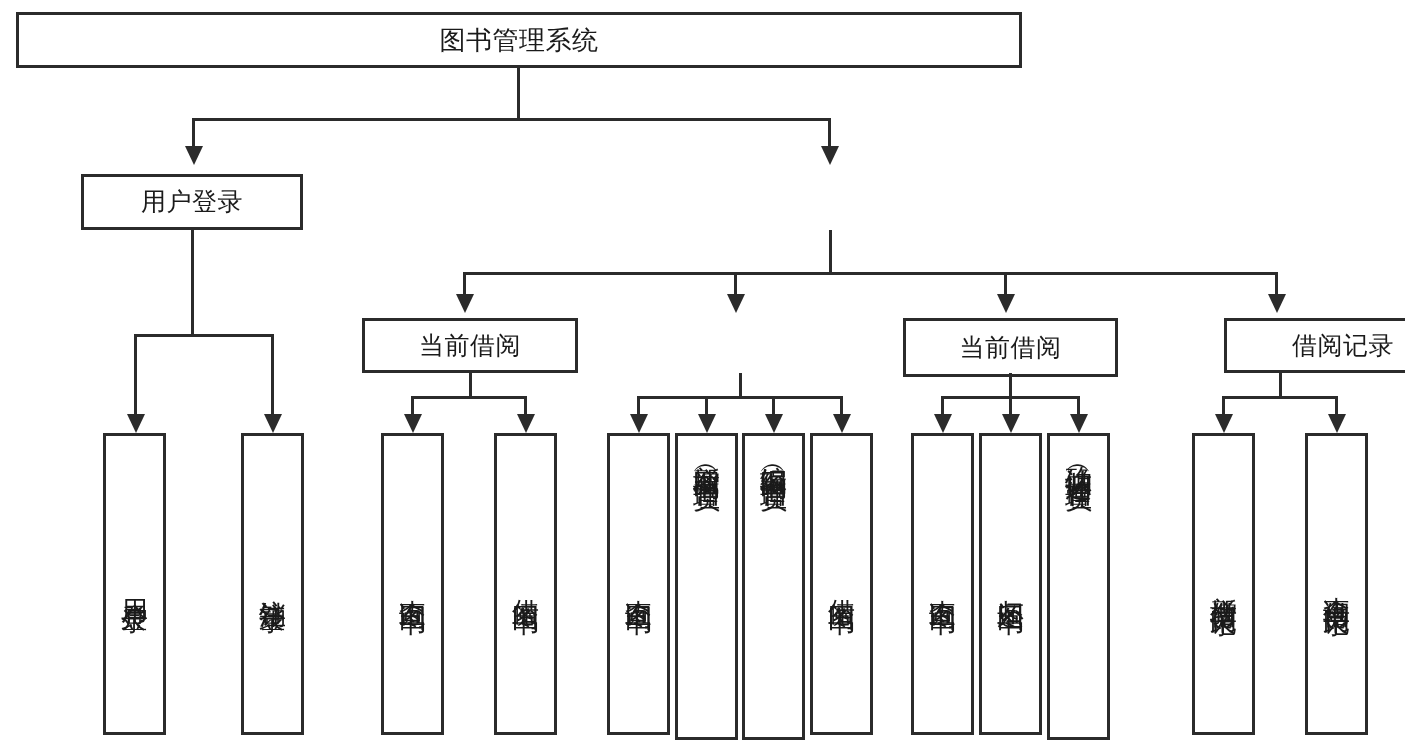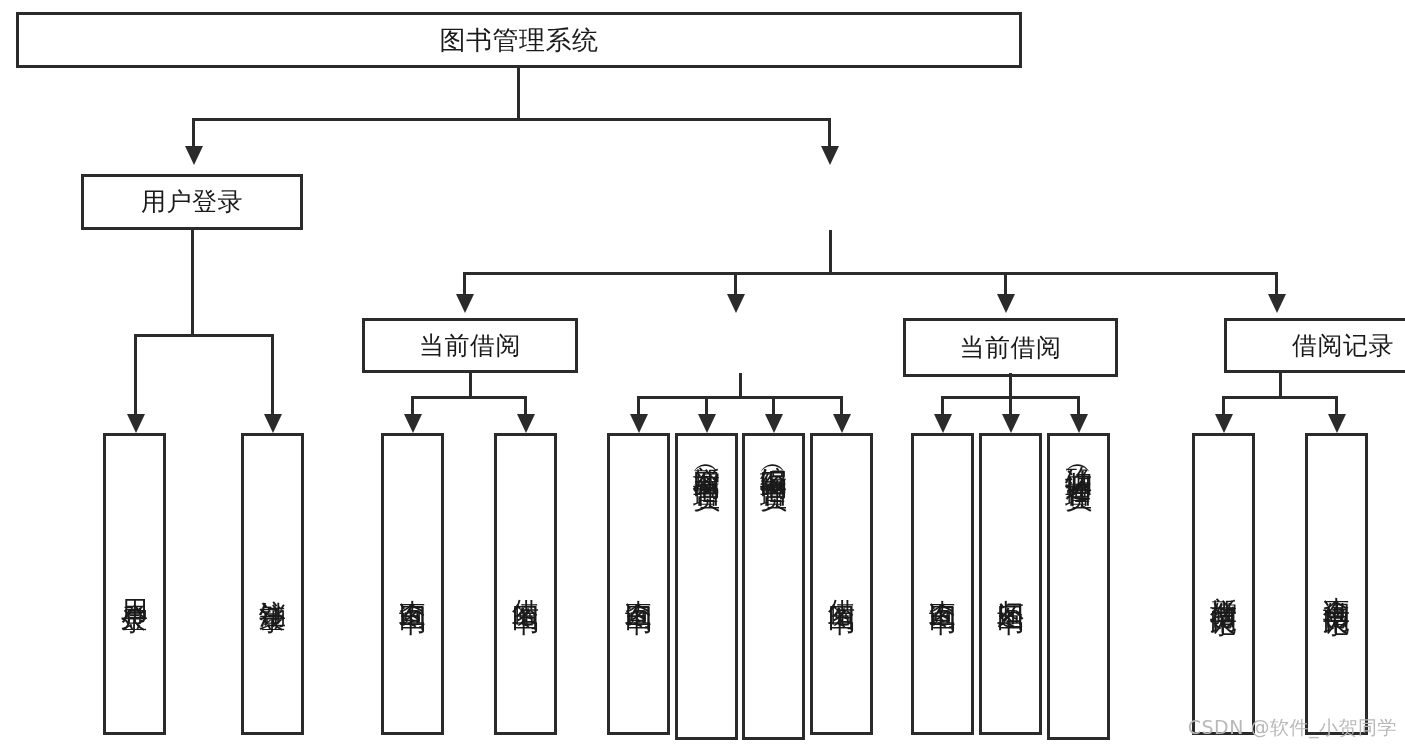--- a/index.html
+++ b/index.html
@@ -202,15 +202,14 @@
     <span class="label">确认归还（管理员）</span>
   </div>
 
   <div class="node vert center-v" style="left:1192px; top:433px; width:63px; height:302px;">
     <span class="label">新增借阅记录</span>
   </div>
   <div class="node vert center-v" style="left:1305px; top:433px; width:63px; height:302px;">
     <span class="label">查询借阅记录</span>
   </div>
 
-  <div class="watermark">CSDN @软件_小贺同学</div>
 
 </div>
 
 </body></html>

